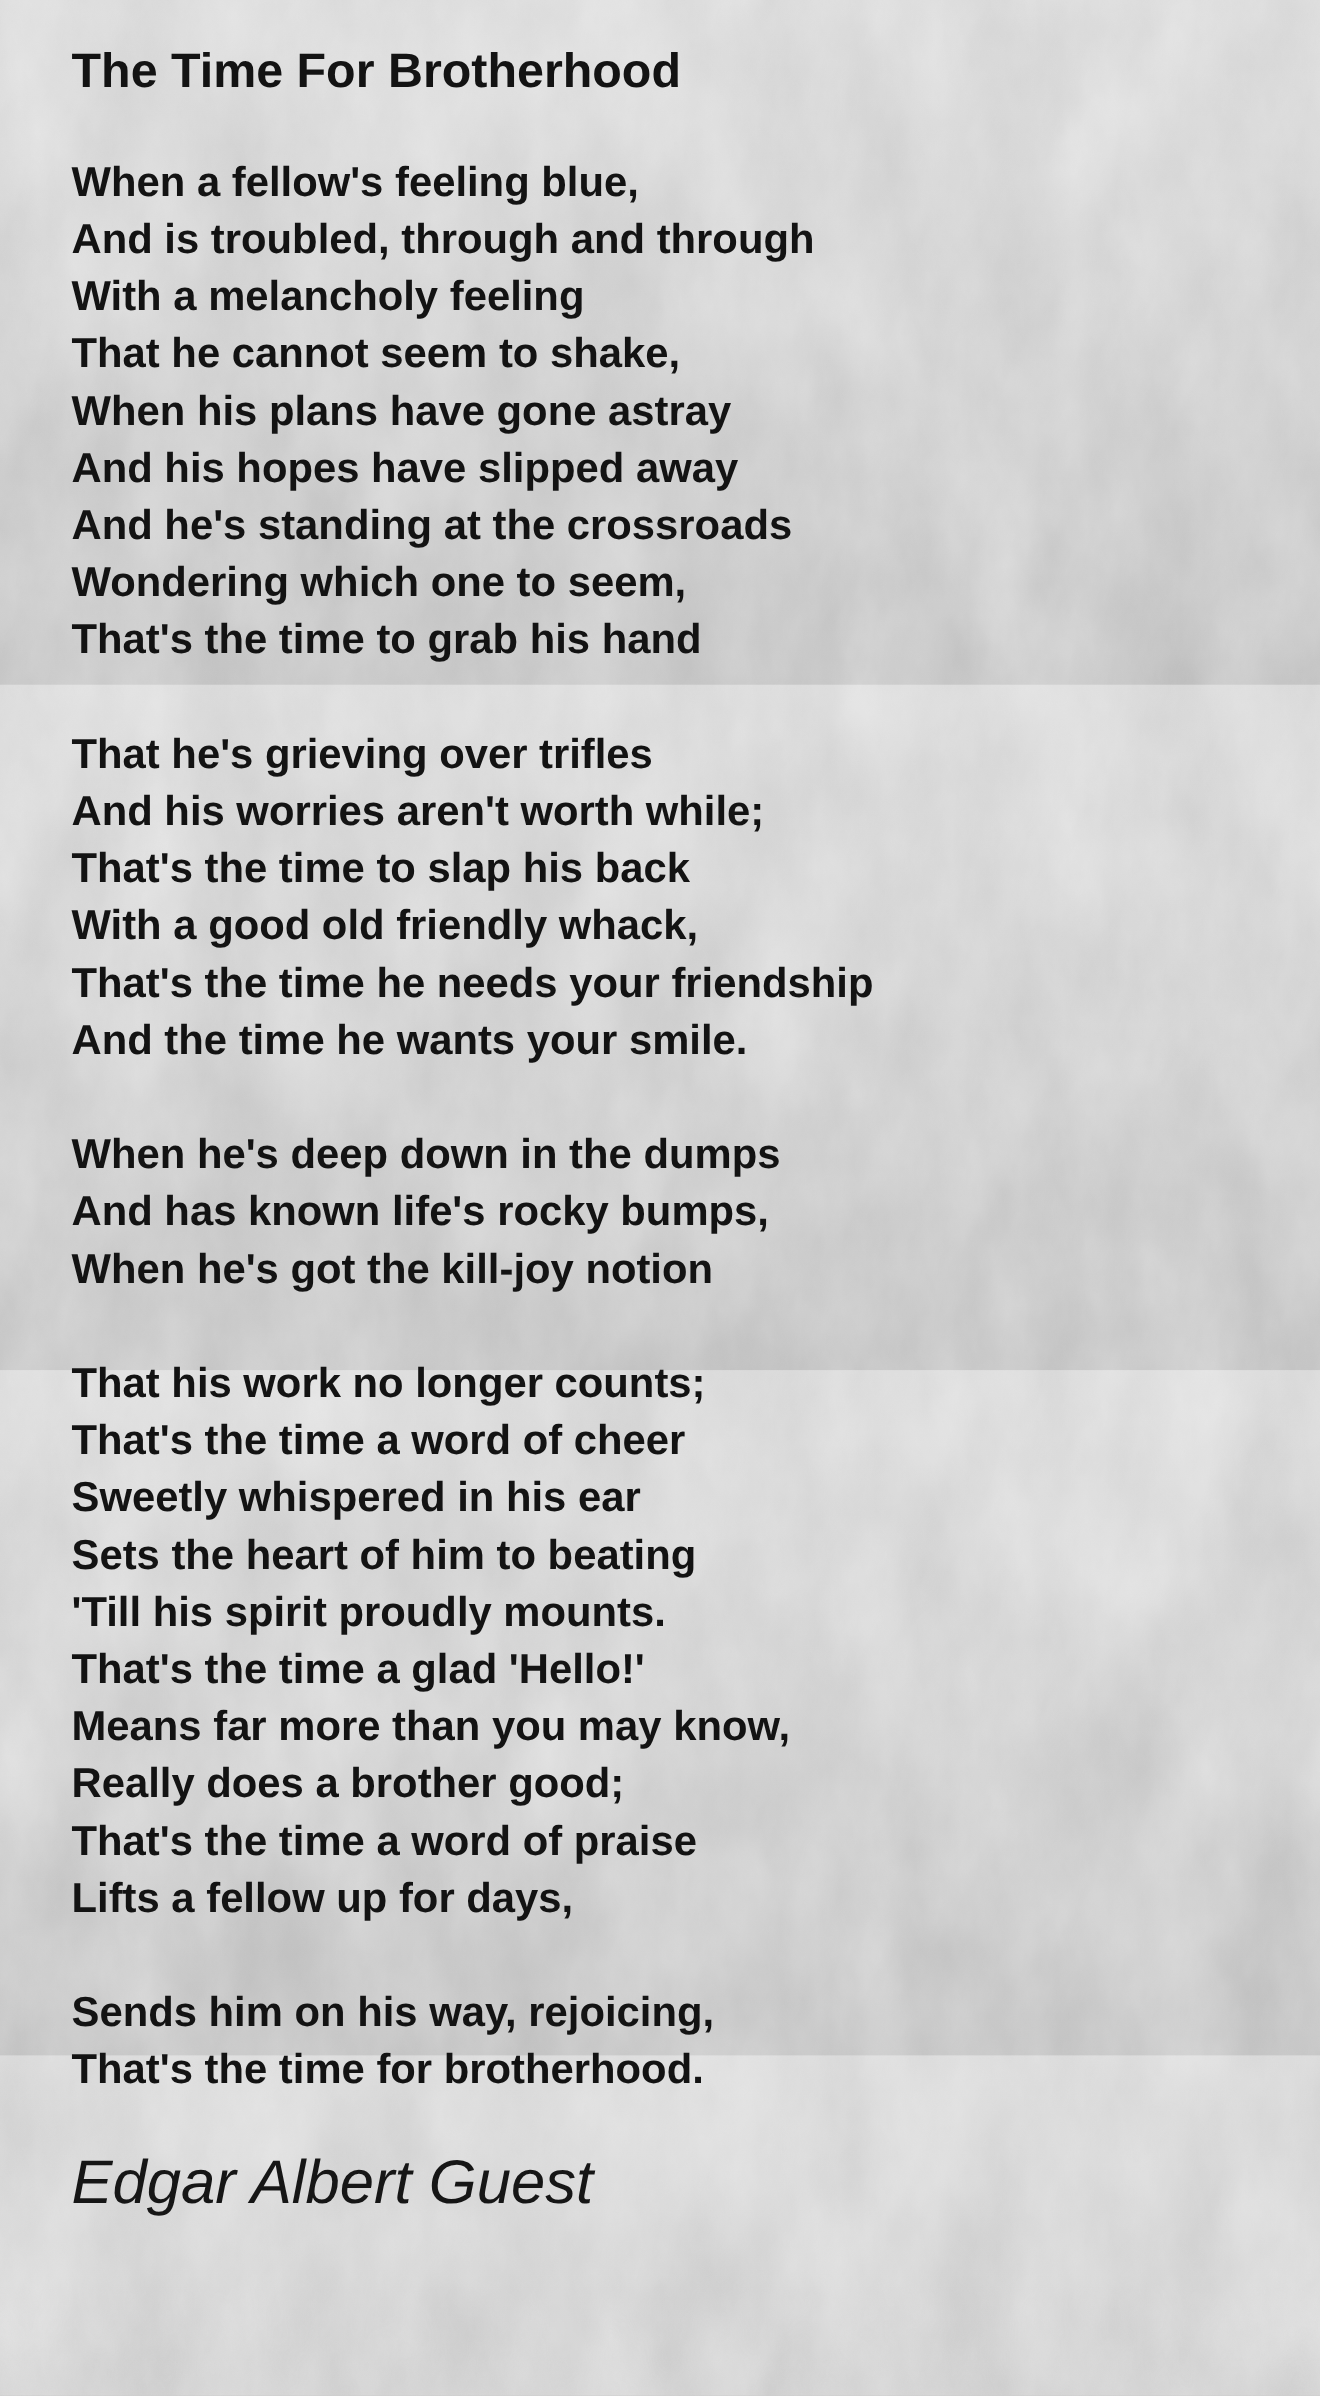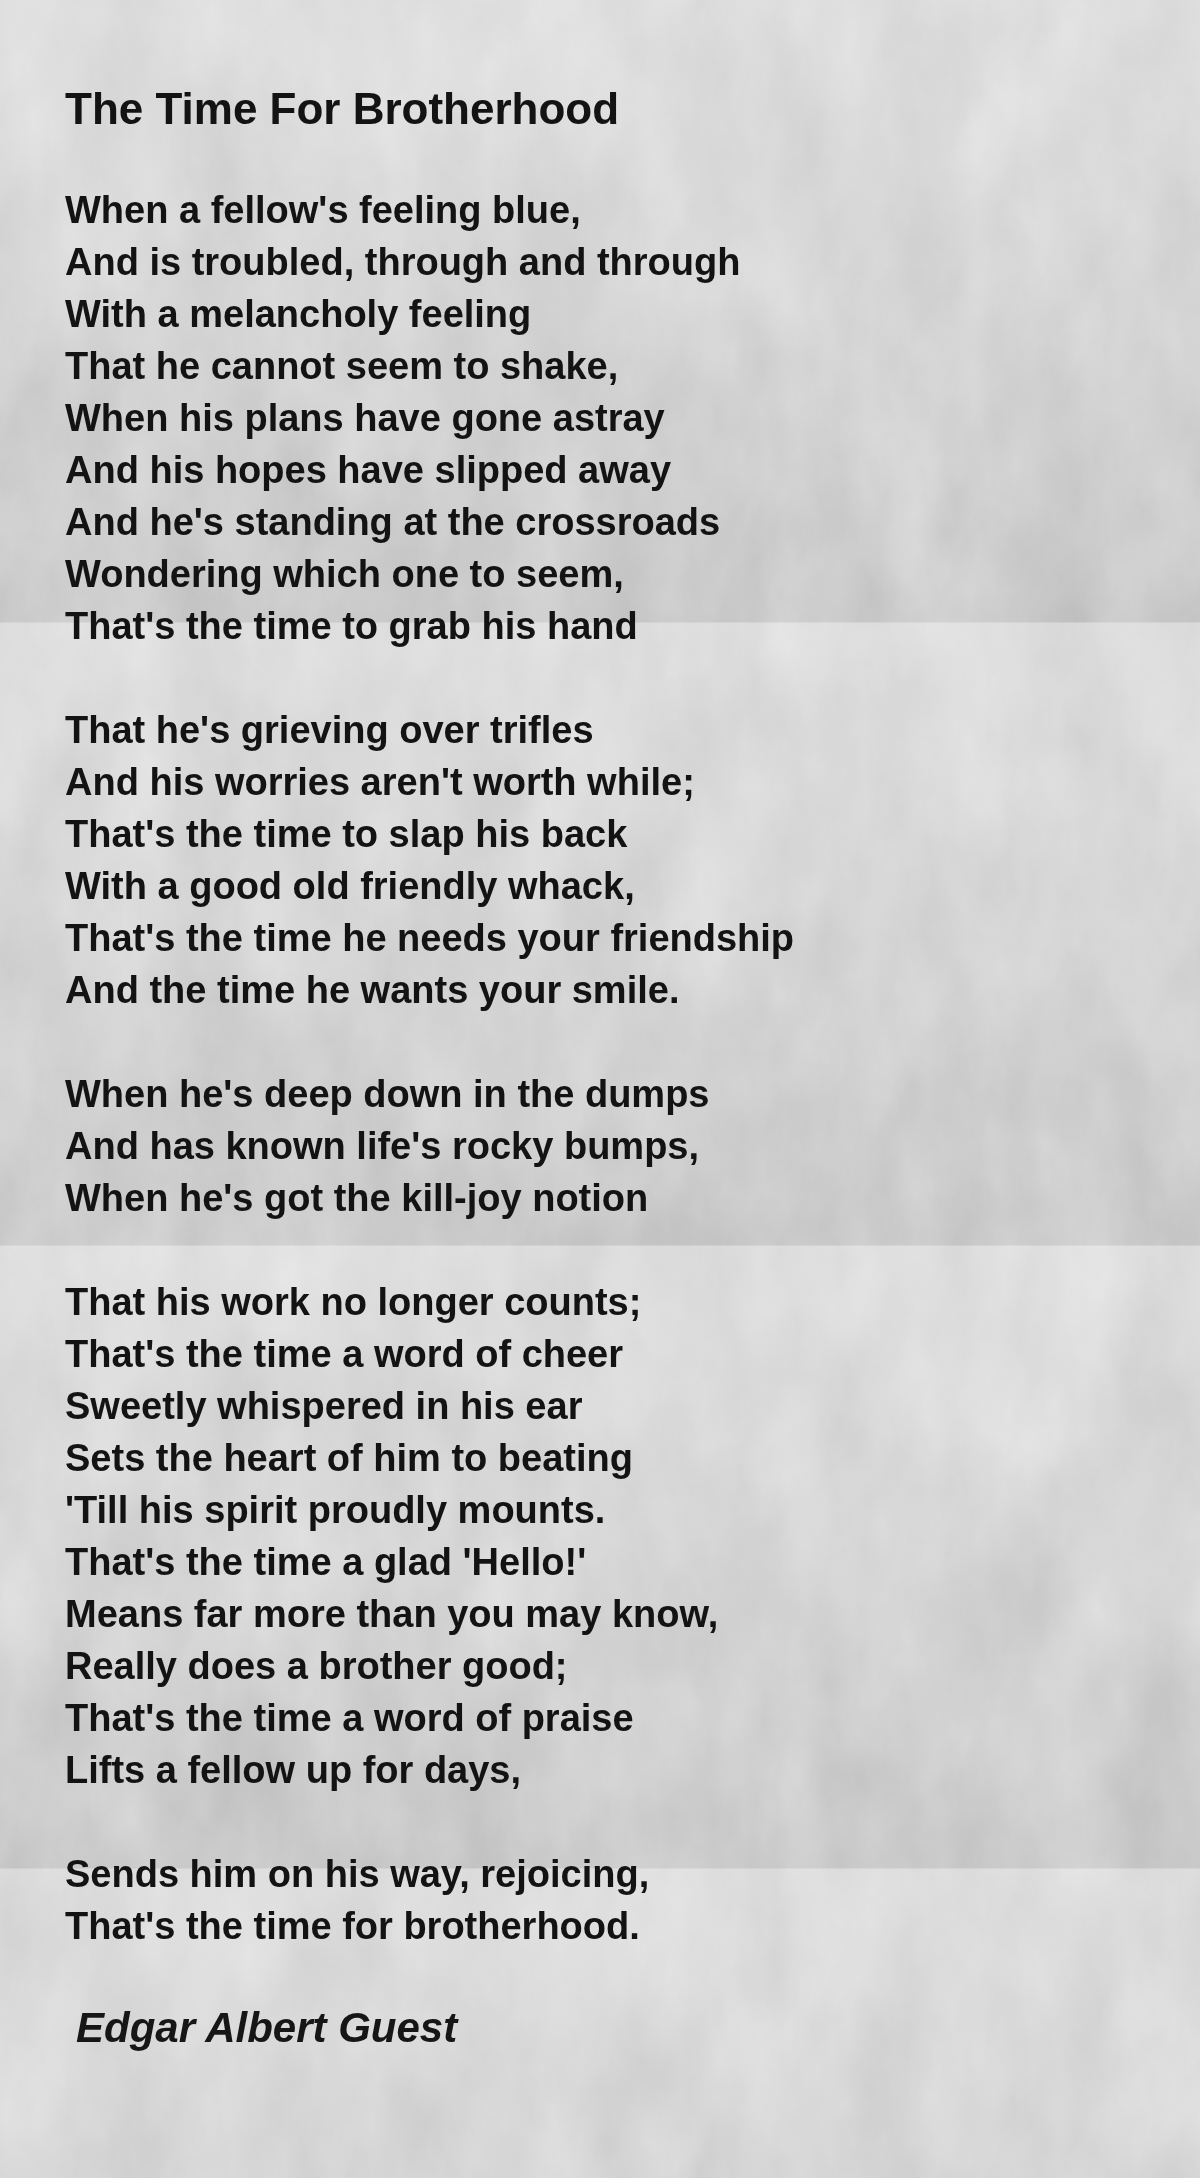--- a/index.html
+++ b/index.html
@@ -30,21 +30,21 @@
     left: 0;
     width: 1200px;
     height: 2178px;
     opacity: 0.55;
     pointer-events: none;
   }
 
   .page {
     position: relative;
     z-index: 1;
-    padding: 84px 40px 0 65px;
+    padding: 40px 40px 0 65px;
     color: #131313;
   }
 
   .poem-title {
     margin: 0;
     font-size: 44px;
     line-height: 50px;
     font-weight: bold;
     letter-spacing: 0px;
   }
@@ -61,25 +61,25 @@
   }
 
   .line {
     font-size: 38px;
     line-height: 52px;
     font-weight: bold;
     white-space: nowrap;
   }
 
   .poem-author {
-    margin: 52px 0 0 11px;
-    font-size: 42px;
+    margin: 52px 0 0 0;
+    font-size: 56px;
     line-height: 48px;
     font-style: italic;
-    font-weight: bold;
+    font-weight: normal;
     color: #161616;
   }
 </style>
 </head>
 <body>
 
 <svg class="texture" width="1200" height="2178" viewBox="0 0 1200 2178" aria-hidden="true">
   <defs>
     <filter id="swirlLight" x="0" y="0" width="100%" height="100%">
       <feTurbulence type="fractalNoise" baseFrequency="0.012 0.006" numOctaves="5" seed="11" stitchTiles="stitch" result="n"></feTurbulence>

